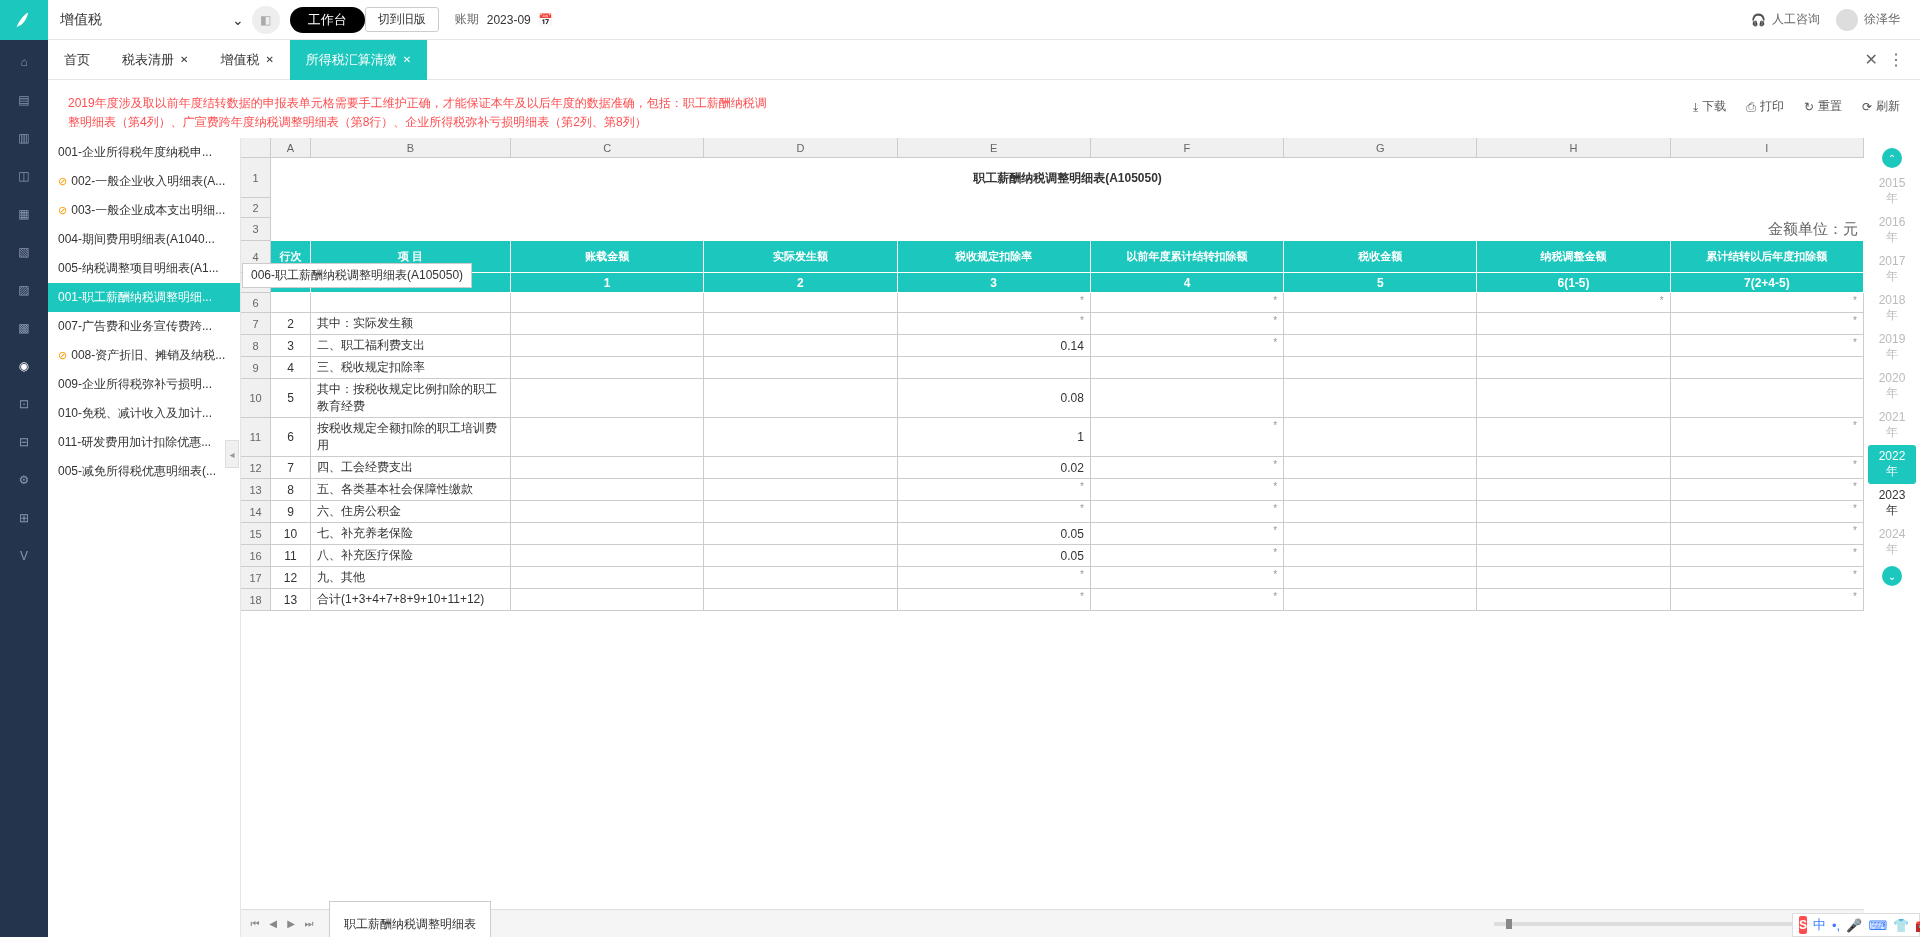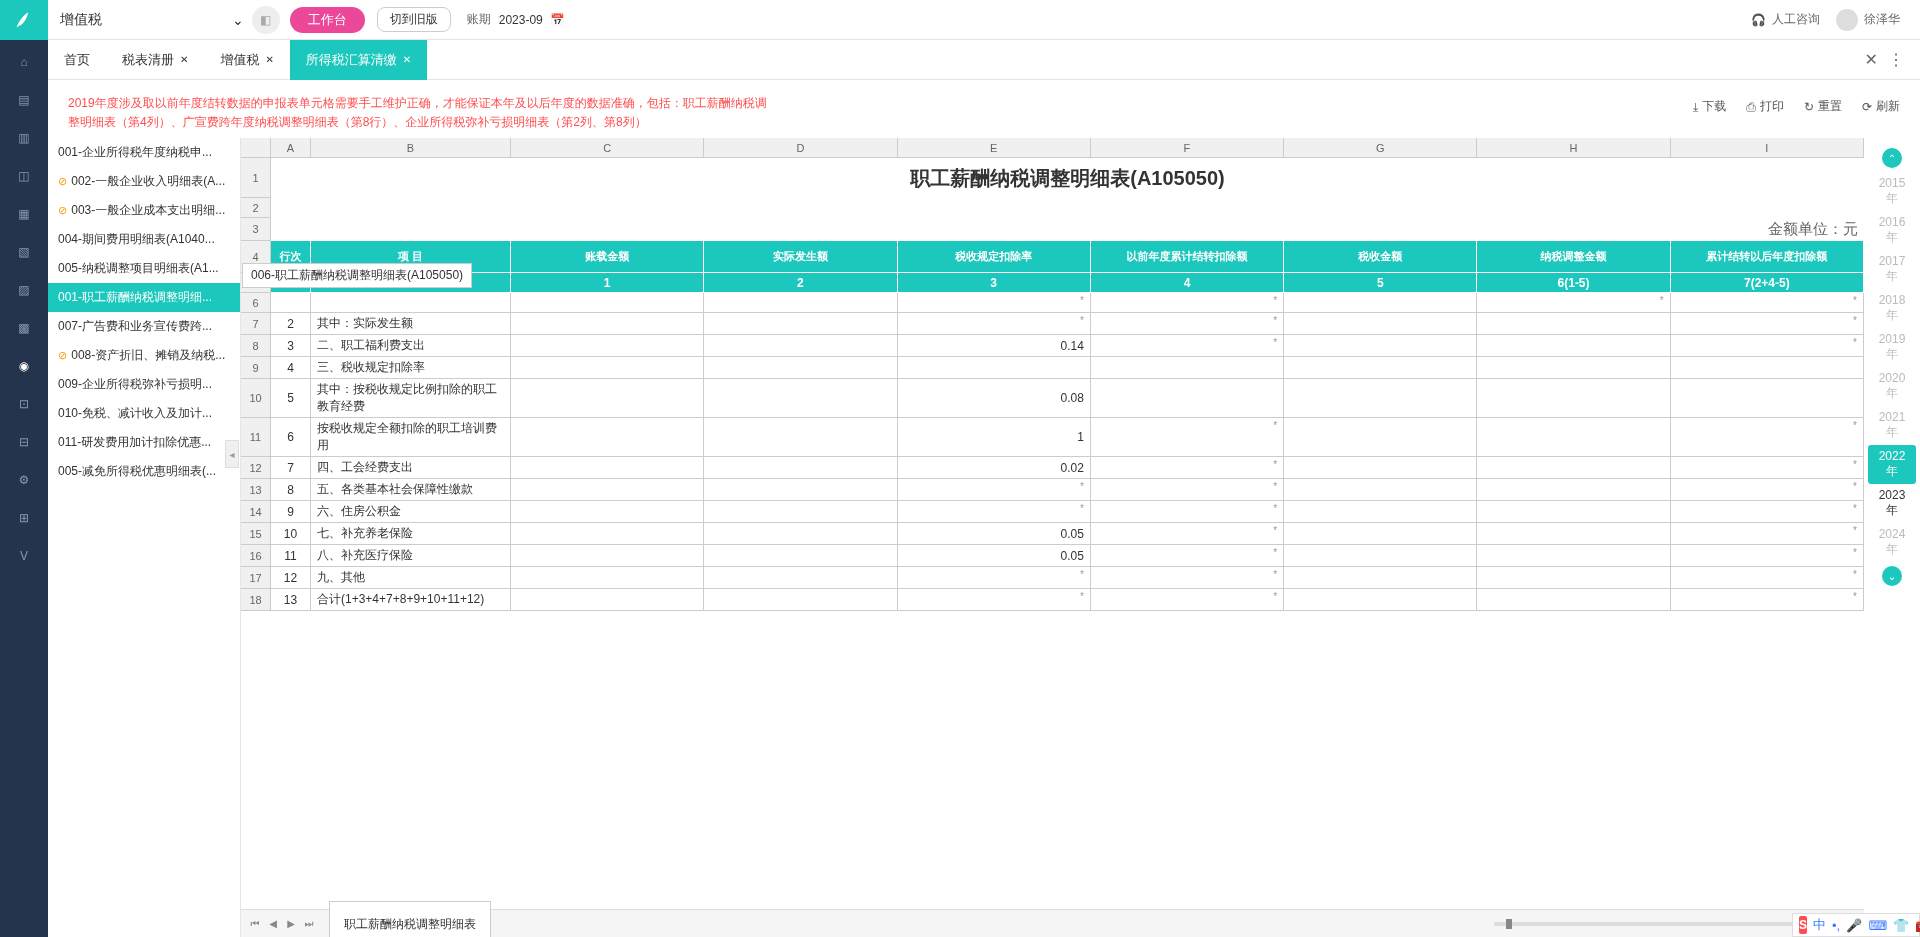--- a/index.html
+++ b/index.html
@@ -6,22 +6,22 @@
 body { background: #fff; font-size: 12px; color: #333; overflow: hidden; }
 
 
 .top-header { height: 40px; background: #fff; display: flex; align-items: center; border-bottom: 1px solid #e5e5e5; }
 .logo-cell { width: 48px; height: 40px; background: #1cc8bd; display: flex; align-items: center; justify-content: center; }
 .logo-cell svg { width: 20px; height: 20px; fill: #fff; }
 .header-dropdown { display: flex; align-items: center; margin-left: 12px; min-width: 180px; }
 .header-dropdown span { font-size: 14px; color: #333; }
 .header-chevron { margin-left: 130px; color: #1cc8bd; font-size: 14px; }
 .header-btn-round { width: 28px; height: 28px; border-radius: 50%; background: #eee; display: flex; align-items: center; justify-content: center; margin-left: 8px; }
-.workbench-btn { background: #ec4899; color: #fff; padding: 4px 18px; border-radius: 14px; margin-left: 10px; font-size: 13px; cursor: pointer; }
-.old-version-btn { border: 1px solid #ccc; padding: 3px 12px; border-radius: 8px; margin-left: 12px; font-size: 12px; cursor: pointer; }
+.workbench-btn { background: #000000; color: #fff; padding: 4px 18px; border-radius: 14px; margin-left: 10px; font-size: 13px; cursor: pointer; }
+.old-version-btn { border: 1px solid #ccc; padding: 3px 12px; border-radius: 3px; font-size: 12px; cursor: pointer; }
 .period-area { display: flex; align-items: center; margin-left: 16px; }
 .period-label { color: #666; margin-right: 8px; }
 .period-value { color: #333; }
 .period-icon { margin-left: 8px; color: #1cc8bd; }
 .top-right { margin-left: auto; display: flex; align-items: center; gap: 16px; padding-right: 20px; }
 .user-area { display: flex; align-items: center; gap: 6px; color: #666; }
 .user-icon { width: 22px; height: 22px; background: #ddd; border-radius: 50%; }
 
 
 .left-sidebar { position: absolute; top: 40px; left: 0; bottom: 0; width: 48px; background: #24344d; display: flex; flex-direction: column; align-items: center; padding-top: 12px; gap: 18px; }
@@ -61,21 +61,21 @@
 
 .sheet-body { flex: 1; overflow: auto; }
 .sheet-row { display: flex; min-height: 20px; }
 .row-h { width: 30px; background: #f0f0f0; border-right: 1px solid #ccc; border-bottom: 1px solid #ccc; display: flex; align-items: center; justify-content: center; font-size: 11px; color: #666; flex-shrink: 0; }
 .cell { border-right: 1px solid #ccc; border-bottom: 1px solid #ccc; padding: 2px 6px; display: flex; align-items: center; font-size: 12px; }
 .cell.col-a { flex: 0 0 40px; justify-content: center; }
 .cell.col-b { flex: 0 0 200px; }
 .cell.data { flex: 1; justify-content: flex-end; }
 
 .title-row { height: 40px; }
-.title-row .cell { flex: 1; justify-content: center; font-size: 20px; font-weight: bold; border: none; }
+.title-row .cell { flex: 1; justify-content: center; font-size: 12px; font-weight: bold; border: none; }
 .unit-row .cell { flex: 1; justify-content: flex-end; border: none; font-size: 15px; color: #666; }
 
 .header-row1 .cell, .header-row2 .cell { background: #1cc8bd; color: #fff; font-weight: bold; justify-content: center; border-color: #fff; }
 .header-row1 { height: 32px; }
 .header-row1 .cell { font-size: 11px; }
 
 
 .collapse-handle { position: absolute; top: 440px; left: 225px; width: 14px; height: 28px; background: #f0f0f0; border: 1px solid #ddd; display: flex; align-items: center; justify-content: center; cursor: pointer; font-size: 10px; color: #999; }
 
 

